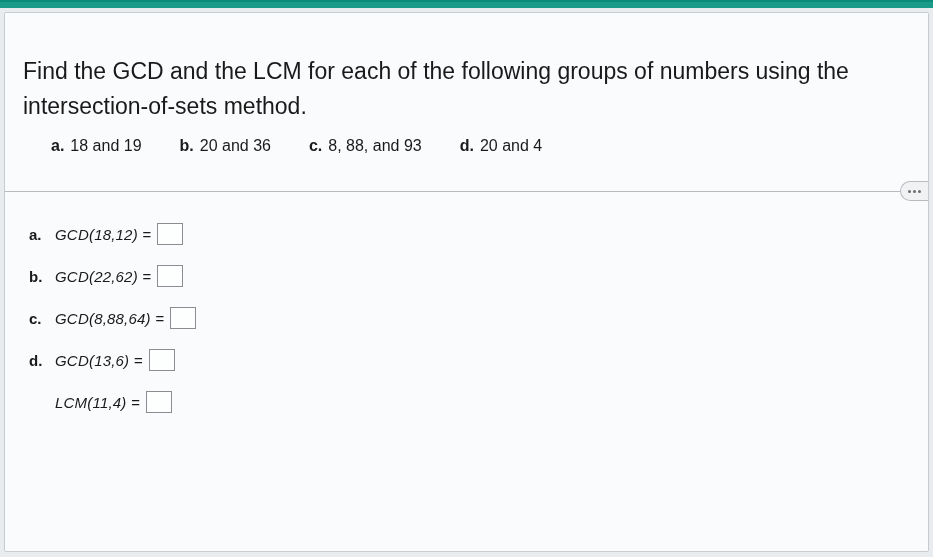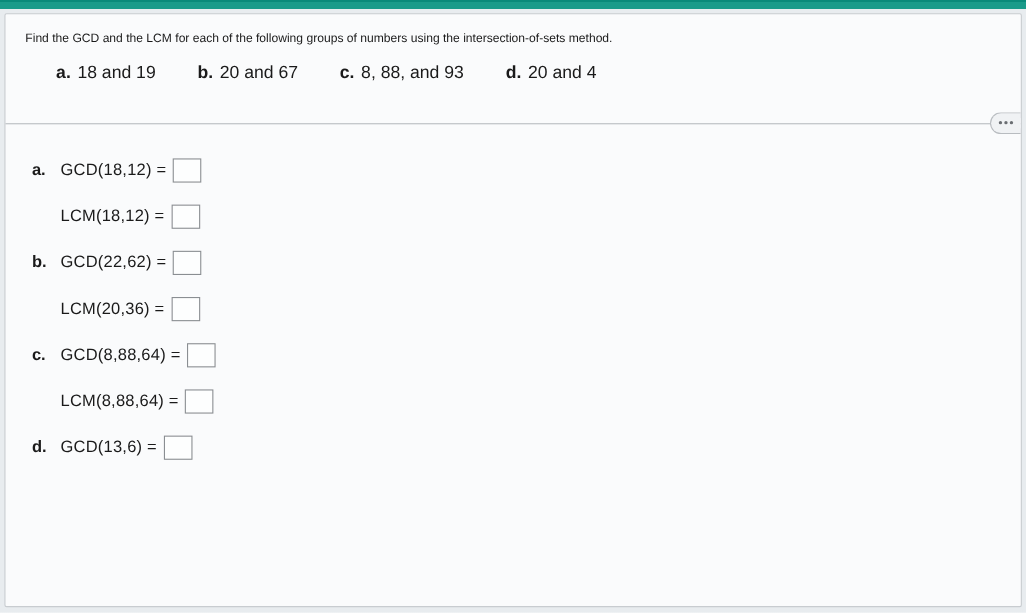--- a/index.html
+++ b/index.html
@@ -13,24 +13,25 @@
     .page {
       background: #fafbfc;
       margin: 12px 4px 0 4px;
       border: 1px solid #c8ccd0;
       border-radius: 2px;
       height: 540px;
       padding: 14px 18px 0 18px;
       position: relative;
     }
     .prompt {
-      font-size: 11px;
+      font-size: 23px;
       color: #1a1a1a;
       line-height: 1.5;
       margin-bottom: 14px;
+      margin-top: 27px;
     }
     .options-row {
       display: flex;
       gap: 38px;
       padding-left: 28px;
       font-size: 16px;
       color: #1a1a1a;
       margin-bottom: 26px;
     }
     .option-item {
@@ -81,21 +82,21 @@
       display: flex;
       align-items: center;
       gap: 4px;
     }
     .row-letter {
       font-weight: bold;
       width: 22px;
       display: inline-block;
     }
     .row-letter.blank { visibility: hidden; }
-    .expr { white-space: nowrap; letter-spacing: 0.2px; }
+    .expr { white-space: nowrap; letter-spacing: 0.2px; font-style: italic; }
     .answer-input {
       width: 26px;
       height: 22px;
       border: 1px solid #8a8e92;
       background: #fdfefe;
       font-size: 14px;
       text-align: center;
       padding: 0;
       margin-left: 2px;
     }
@@ -107,21 +108,21 @@
 
   <div class="prompt">Find the GCD and the LCM for each of the following groups of numbers using the intersection-of-sets method.</div>
 
   <div class="options-row">
     <div class="option-item">
       <span class="opt-letter">a.</span>
       <span>18 and 19</span>
     </div>
     <div class="option-item">
       <span class="opt-letter">b.</span>
-      <span>20 and 67</span>
+      <span>20 and 36</span>
     </div>
     <div class="option-item">
       <span class="opt-letter">c.</span>
       <span>8, 88, and 93</span>
     </div>
     <div class="option-item">
       <span class="opt-letter">d.</span>
       <span>20 and 4</span>
     </div>
   </div>
@@ -136,52 +137,42 @@
   </div>
 
   <div class="answers">
 
     <div class="answer-row">
       <span class="row-letter">a.</span>
       <span class="expr">GCD(18,12) =</span>
       <input class="answer-input" value="" style="">
     </div>
 
-    <div class="answer-row">
-      <span class="row-letter blank"></span>
-      <span class="expr">LCM(18,12) =</span>
-      <input class="answer-input" value="" style="">
-    </div>
 
     <div class="answer-row">
       <span class="row-letter">b.</span>
       <span class="expr">GCD(22,62) =</span>
       <input class="answer-input" value="" style="">
     </div>
 
-    <div class="answer-row">
-      <span class="row-letter blank"></span>
-      <span class="expr">LCM(20,36) =</span>
-      <input class="answer-input" value="" style="">
-    </div>
 
     <div class="answer-row">
       <span class="row-letter">c.</span>
       <span class="expr">GCD(8,88,64) =</span>
       <input class="answer-input" value="" style="">
     </div>
 
-    <div class="answer-row">
-      <span class="row-letter blank"></span>
-      <span class="expr">LCM(8,88,64) =</span>
-      <input class="answer-input" value="" style="">
-    </div>
 
     <div class="answer-row">
       <span class="row-letter">d.</span>
       <span class="expr">GCD(13,6) =</span>
       <input class="answer-input" value="" style="">
     </div>
 
+    <div class="answer-row">
+      <span class="row-letter blank"></span>
+      <span class="expr">LCM(11,4) =</span>
+      <input class="answer-input" value="" style="">
+    </div>
 
   </div>
 
 </div>
 
 </body></html>

